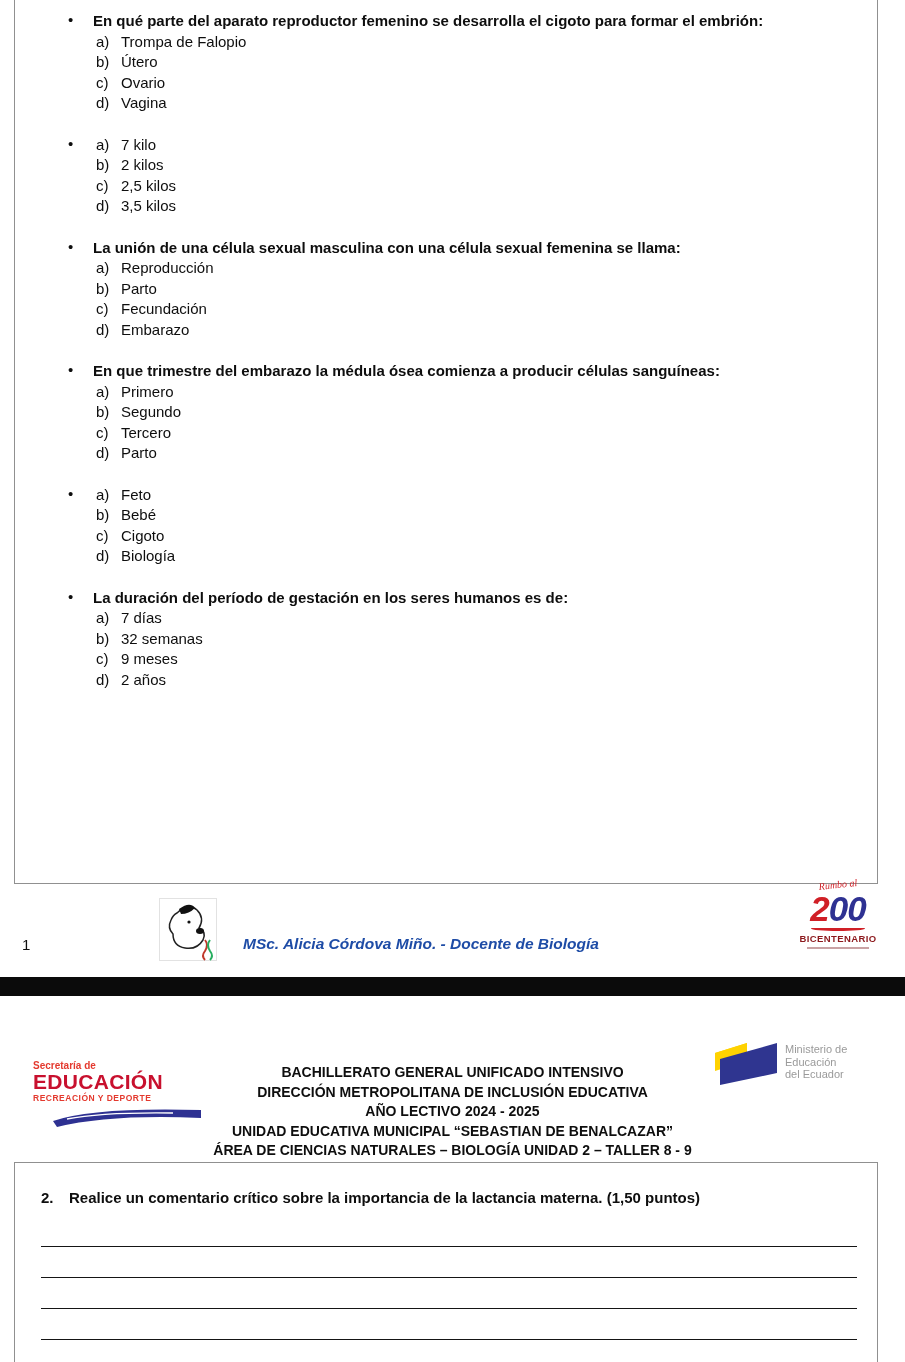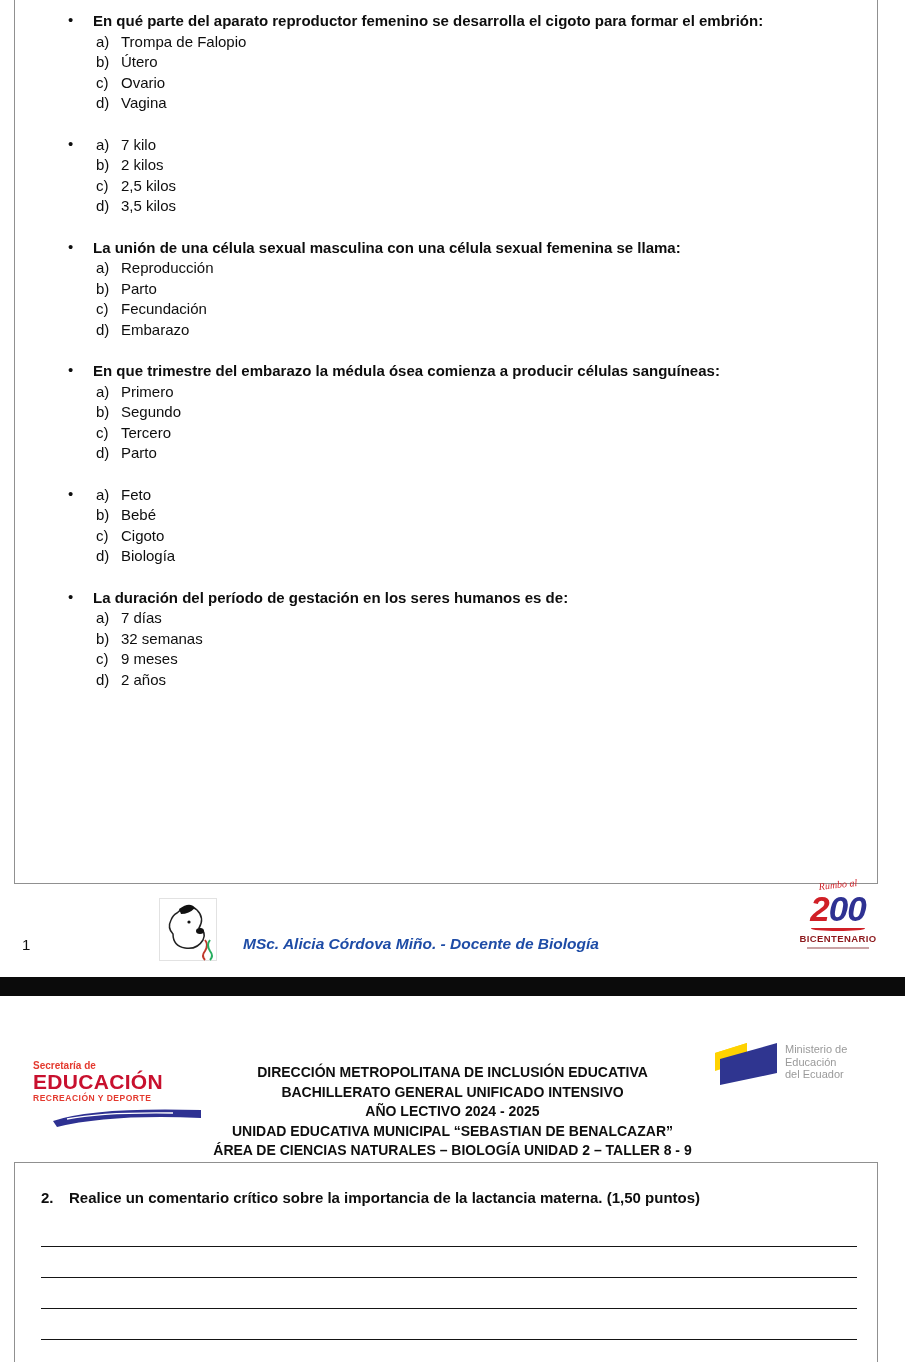--- a/index.html
+++ b/index.html
@@ -249,22 +249,22 @@
     <polygon points="0,14 32,4 32,10 0,20" fill="#ffd200"></polygon>
   </svg>
   <div class="ministry-text">
     <div>Ministerio de</div>
     <div>Educación</div>
     <div>del Ecuador</div>
   </div>
 </div>
 
 <div class="header-lines">
+  <div>BACHILLERATO GENERAL UNIFICADO INTENSIVO</div>
   <div>DIRECCIÓN METROPOLITANA DE INCLUSIÓN EDUCATIVA</div>
-  <div>BACHILLERATO GENERAL UNIFICADO INTENSIVO</div>
   <div>AÑO LECTIVO 2024 - 2025</div>
   <div>UNIDAD EDUCATIVA MUNICIPAL “SEBASTIAN DE BENALCAZAR”</div>
   <div>ÁREA DE CIENCIAS NATURALES – BIOLOGÍA UNIDAD 2 – TALLER 8 - 9</div>
 </div>
 
 <div class="task-box">
   <div class="task-q">
     <span class="task-num">2.</span>
     <span>Realice un comentario crítico sobre la importancia de la lactancia materna. (1,50 puntos)</span>
   </div>

